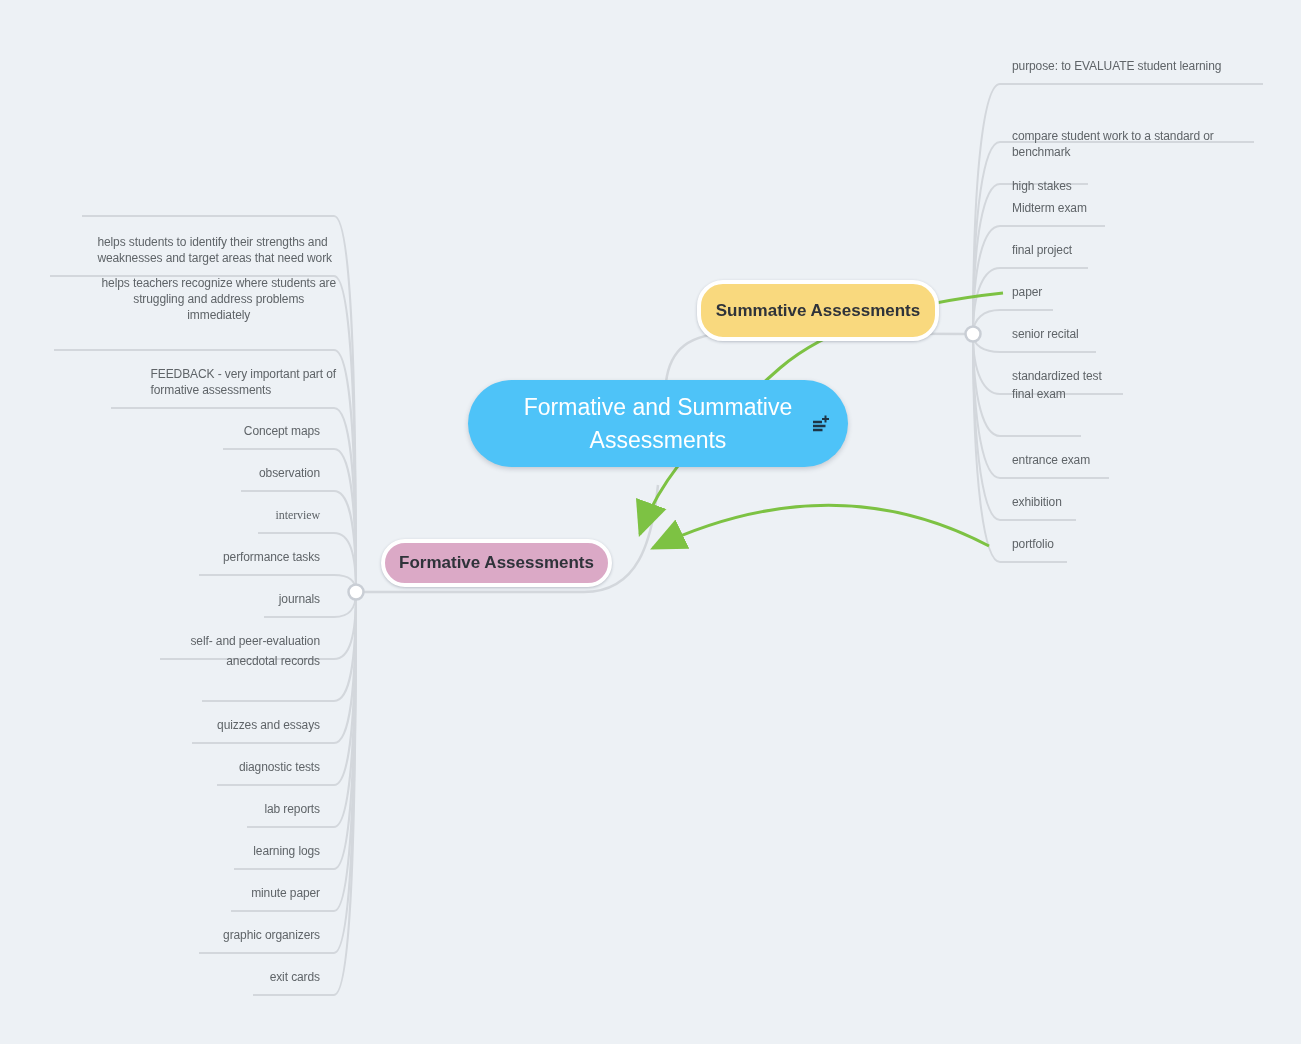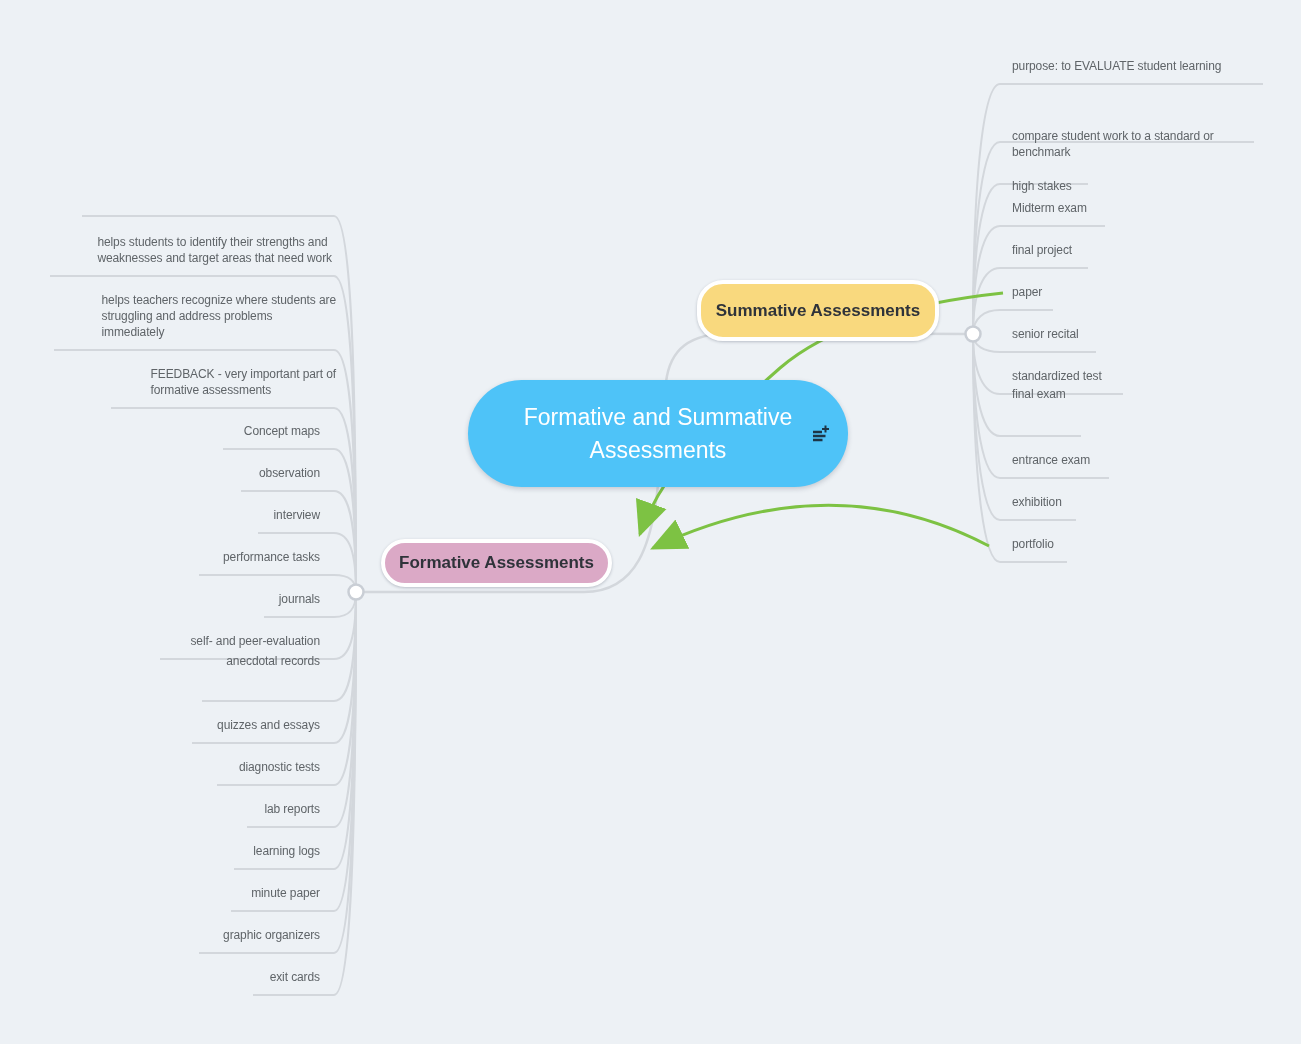--- a/index.html
+++ b/index.html
@@ -88,21 +88,21 @@
       <path d="M 1003 293 C 910 303 830 325 780 368 C 722 420 668 458 640 534" marker-end="url(#arrow)"></path>
       <path d="M 989 546 C 890 494 778 489 653 548" marker-end="url(#arrow)"></path>
     </g>
 
     <g id="g-hubs" fill="#ffffff" stroke="#c9ced5" stroke-width="2.5">
       <circle cx="973" cy="334" r="7.5"></circle>
       <circle cx="356" cy="592" r="7.5"></circle>
     </g>
   </svg>
 
-  <div class="node root" style="left:468px;top:380px;width:380px;height:107px;">
+  <div class="node root" style="left:468px;top:380px;width:380px;height:87px;">
     <span class="root-label">Formative and Summative
 Assessments</span>
     <svg class="outline-icon" width="21" height="21" viewBox="0 0 21 21">
       <path d="M4 8.5 h9 M4 12.5 h12.5 M4 16.5 h9.5" stroke="#1d3547" stroke-width="2.4" fill="none"></path>
       <path d="M16.5 2 v7 M13 5.5 h7" stroke="#1d3547" stroke-width="2" fill="none"></path>
     </svg>
   </div>
 
   <div class="node pill pill-summative" style="left:697px;top:280px;width:242px;height:61px;">
     <span>Summative Assessments</span>
@@ -119,28 +119,28 @@
     <div class="topic nowrap" style="top: 242px; left: 1012px;">final project</div>
     <div class="topic nowrap" style="top: 284px; left: 1012px;">paper</div>
     <div class="topic nowrap" style="top: 326px; left: 1012px;">senior recital</div>
     <div class="topic nowrap" style="top: 368px; left: 1012px;">standardized test</div>
     <div class="topic nowrap" style="top: 386px; left: 1012px;">final exam</div>
     <div class="topic nowrap" style="top: 452px; left: 1012px;">entrance exam</div>
     <div class="topic nowrap" style="top: 494px; left: 1012px;">exhibition</div>
     <div class="topic nowrap" style="top: 536px; left: 1012px;">portfolio</div>
     <div class="topic" style="top: 234px; right: 969px;">helps students to identify their strengths and
 weaknesses and target areas that need work</div>
-    <div class="topic" style="top: 292px; right: 965px;">helps teachers recognize where students are
+    <div class="topic" style="top: 275px; right: 965px; text-align: center;">helps teachers recognize where students are
 struggling and address problems
 immediately</div>
     <div class="topic" style="top: 366px; right: 965px;">FEEDBACK - very important part of
 formative assessments</div>
     <div class="topic nowrap" style="top: 423px; right: 981px;">Concept maps</div>
     <div class="topic nowrap" style="top: 465px; right: 981px;">observation</div>
-    <div class="topic nowrap" style="top: 507px; right: 981px;">interview</div>
+    <div class="topic nowrap" style="top: 507px; right: 981px; font-family: Liberation Serif, serif;">interview</div>
     <div class="topic nowrap" style="top: 549px; right: 981px;">performance tasks</div>
     <div class="topic nowrap" style="top: 591px; right: 981px;">journals</div>
     <div class="topic nowrap" style="top: 633px; right: 981px;">self- and peer-evaluation</div>
     <div class="topic nowrap" style="top: 653px; right: 981px;">anecdotal records</div>
     <div class="topic nowrap" style="top: 717px; right: 981px;">quizzes and essays</div>
     <div class="topic nowrap" style="top: 759px; right: 981px;">diagnostic tests</div>
     <div class="topic nowrap" style="top: 801px; right: 981px;">lab reports</div>
     <div class="topic nowrap" style="top: 843px; right: 981px;">learning logs</div>
     <div class="topic nowrap" style="top: 885px; right: 981px;">minute paper</div>
     <div class="topic nowrap" style="top: 927px; right: 981px;">graphic organizers</div>

